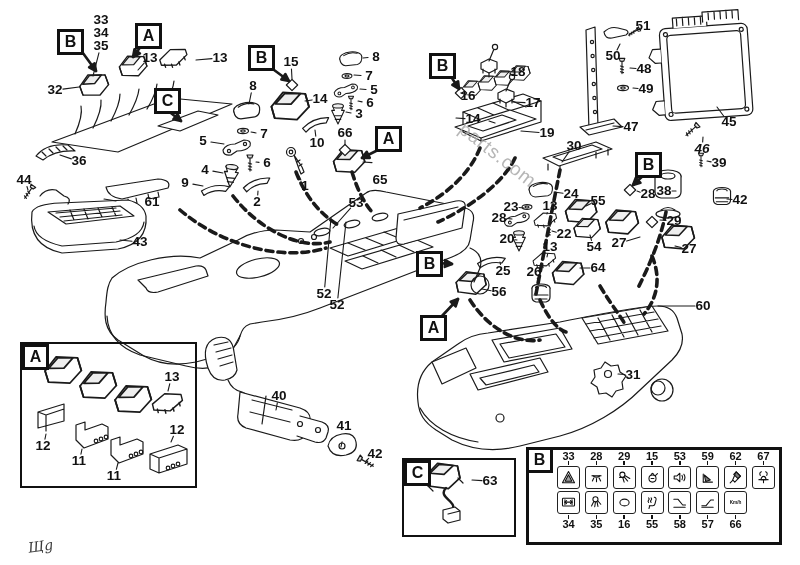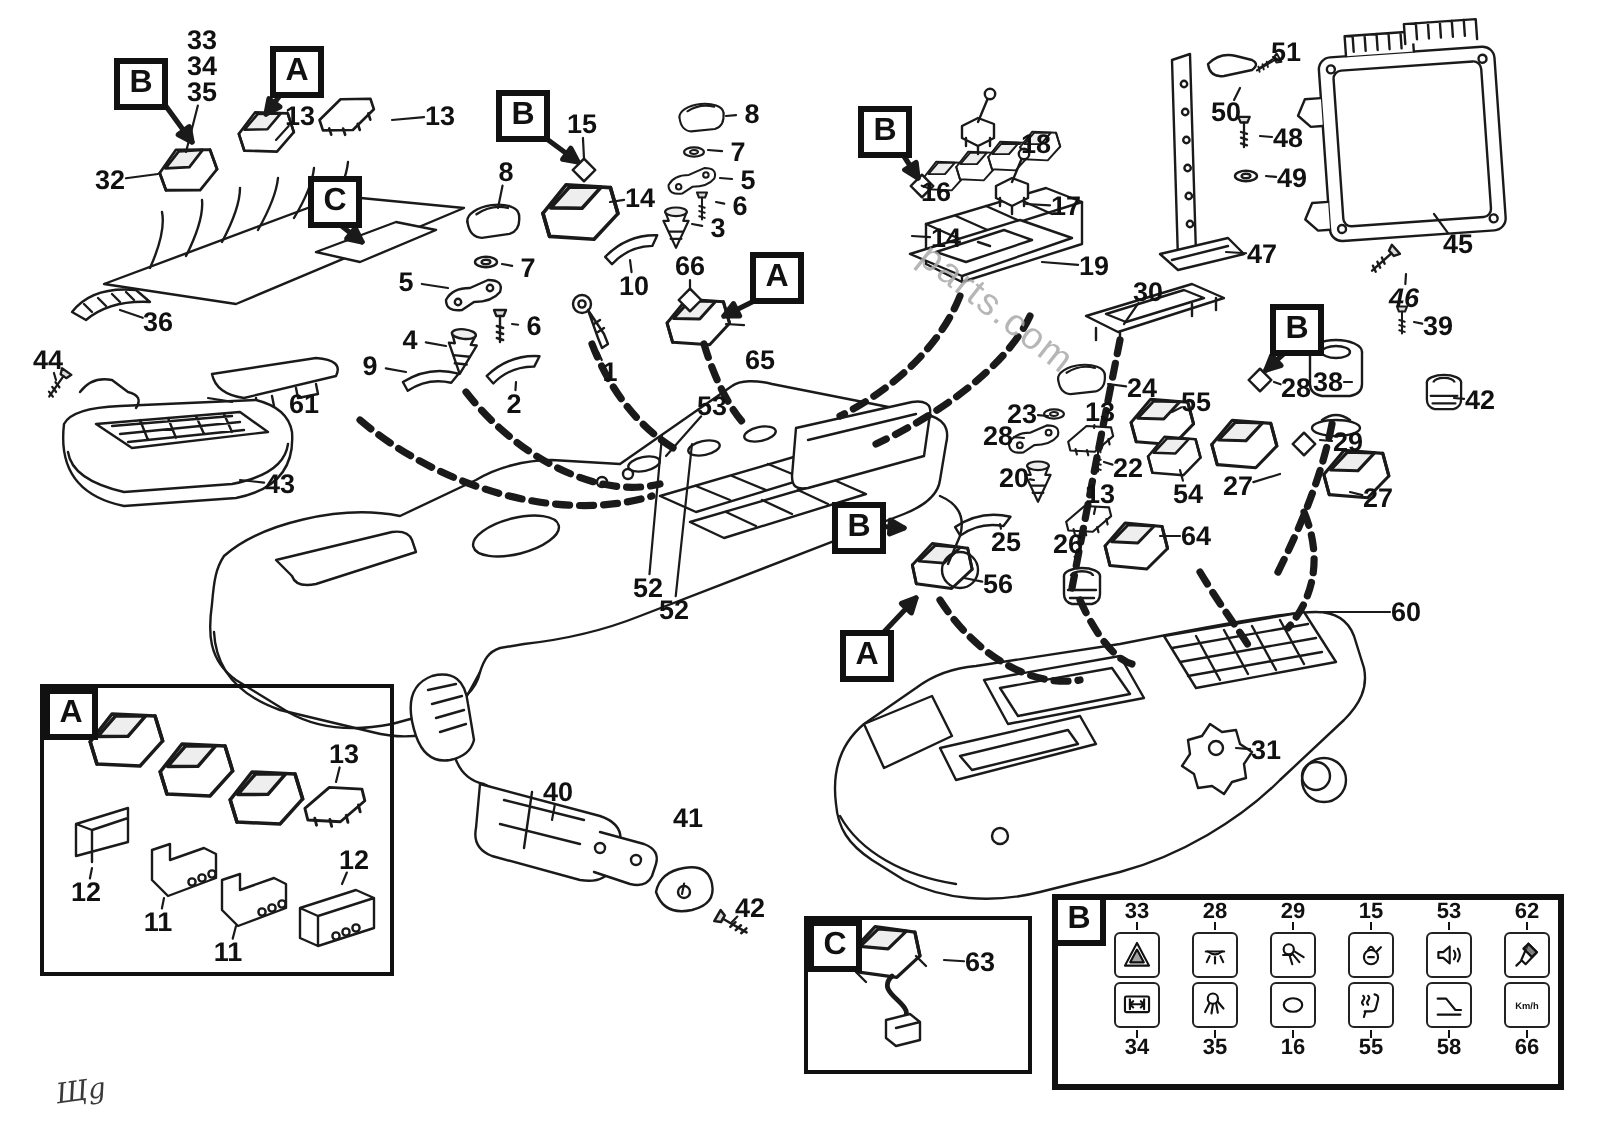--- a/index.html
+++ b/index.html
@@ -610,21 +610,21 @@
       <span class="callout" style="left: 507px; top: 239px;">20</span>
       <span class="callout" style="left: 594px; top: 247px;">54</span>
       <span class="callout" style="left: 550px; top: 247px;">13</span>
       <span class="callout" style="left: 503px; top: 271px;">25</span>
       <span class="callout" style="left: 534px; top: 272px;">26</span>
       <span class="callout" style="left: 598px; top: 268px;">64</span>
       <span class="callout" style="left: 499px; top: 292px;">56</span>
       <span class="callout" style="left: 703px; top: 306px;">60</span>
       <span class="callout" style="left: 633px; top: 375px;">31</span>
       <span class="callout" style="left: 279px; top: 396px;">40</span>
-      <span class="callout" style="left: 344px; top: 409px;">41</span>
+      <span class="callout" style="left: 344px; top: 426px;">41</span>
       <span class="callout" style="left: 375px; top: 454px;">42</span>
       <span class="callout" style="left: 490px; top: 481px;">63</span>
       <span class="callout" style="left: 172px; top: 377px;">13</span>
       <span class="callout" style="left: 43px; top: 446px;">12</span>
       <span class="callout" style="left: 79px; top: 461px;">11</span>
       <span class="callout" style="left: 114px; top: 476px;">11</span>
       <span class="callout" style="left: 177px; top: 430px;">12</span>
     </div>
   <div id="letter-layer">
       <div class="letterbox" style="left: 57px; top: 29px;">B</div>
@@ -744,33 +744,66 @@
           <div class="legend-cell">
             <svg width="17" height="17" viewBox="0 0 24 24" fill="none" stroke="#111" stroke-width="1.5" stroke-linecap="round" stroke-linejoin="round">
               <path d="M4 7.5h6l6.5 8h4"></path>
               <line x1="4" y1="18.8" x2="20" y2="18.8"></line>
             </svg>
           </div>
           <div class="legend-tick"></div>
           <div class="legend-num">58</div>
         </div>
         <div class="legend-col">
+          <div class="legend-num">59</div>
+          <div class="legend-tick"></div>
+          <div class="legend-cell">
+            <svg width="17" height="17" viewBox="0 0 24 24" fill="none" stroke="#111" stroke-width="1.5" stroke-linecap="round" stroke-linejoin="round">
+              <path d="M6 18.5V7"></path>
+              <path d="M6 18.5h13"></path>
+              <path d="M7.5 8.5 16 15.5l-6.5 2Z" fill="#444" fill-opacity=".7"></path>
+            </svg>
+          </div>
+          <div class="legend-cell">
+            <svg width="17" height="17" viewBox="0 0 24 24" fill="none" stroke="#111" stroke-width="1.5" stroke-linecap="round" stroke-linejoin="round">
+              <path d="M4 16.5h6l6.5-8h4"></path>
+              <line x1="4" y1="18.8" x2="20" y2="18.8"></line>
+            </svg>
+          </div>
+          <div class="legend-tick"></div>
+          <div class="legend-num">57</div>
+        </div>
+        <div class="legend-col">
           <div class="legend-num">62</div>
           <div class="legend-tick"></div>
           <div class="legend-cell">
             <svg width="17" height="17" viewBox="0 0 24 24" fill="none" stroke="#111" stroke-width="1.5" stroke-linecap="round" stroke-linejoin="round">
               <path d="M13 4 19 10 11 18.5 8 15.5Z"></path>
               <path d="M13 4 19 10 15.5 13.5 9.5 7.5Z" fill="#444" fill-opacity=".7"></path>
               <path d="M8 16 4.5 19.5"></path>
             </svg>
           </div>
           <div class="legend-cell">
             <svg width="17" height="17" viewBox="0 0 24 24" fill="none" stroke="#111" stroke-width="1.5" stroke-linecap="round" stroke-linejoin="round">
               <text x="12" y="14.6" text-anchor="middle" font-size="6.6" font-weight="bold" fill="#111" stroke="none" font-family="Liberation Sans, sans-serif">Km/h</text>
             </svg>
           </div>
           <div class="legend-tick"></div>
           <div class="legend-num">66</div>
         </div>
+        <div class="legend-col">
+          <div class="legend-num">67</div>
+          <div class="legend-tick"></div>
+          <div class="legend-cell">
+            <svg width="17" height="17" viewBox="0 0 24 24" fill="none" stroke="#111" stroke-width="1.5" stroke-linecap="round" stroke-linejoin="round">
+              <path d="M8.5 15a3.5 4.6 0 0 1 7 0Z"></path>
+              <line x1="5.5" y1="15" x2="18.5" y2="15"></line>
+              <line x1="12" y1="15" x2="12" y2="19.5"></line>
+              <path d="M7.5 9Q5.5 5.5 9 4"></path>
+              <path d="M16.5 9q2-3.5-1.5-5"></path>
+            </svg>
+          </div>
+          <div class="legend-spacer"></div>
+        </div>
       </div>
   </div>
 
 </div>
 
 </body></html>

